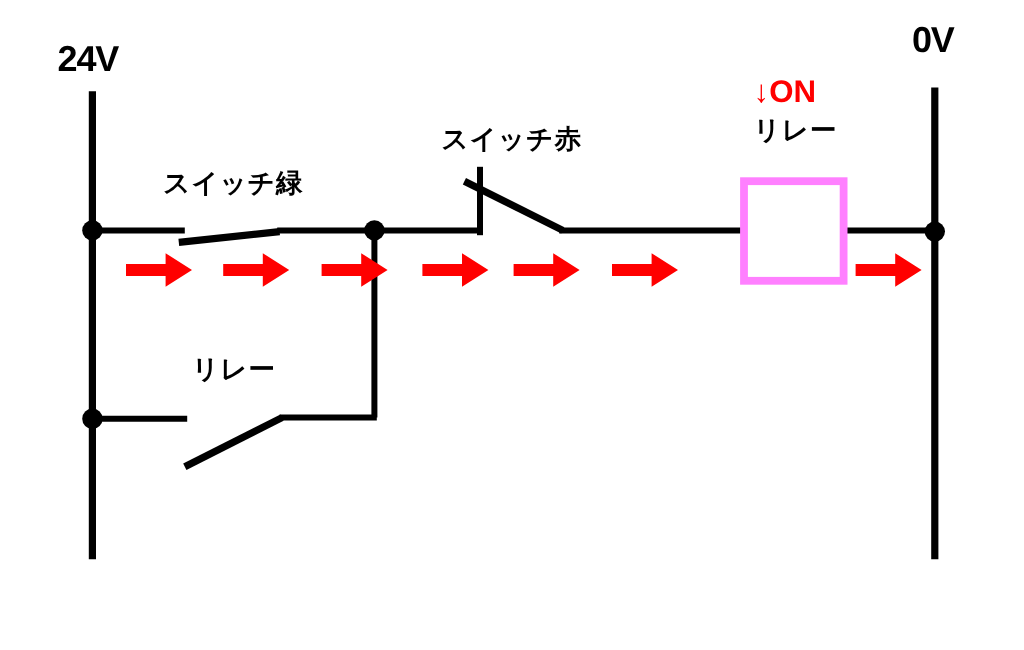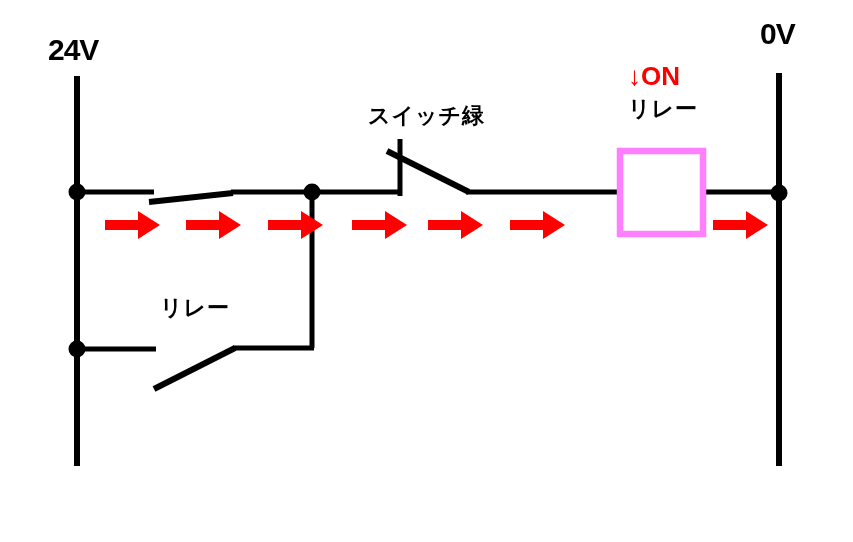--- a/index.html
+++ b/index.html
@@ -77,21 +77,22 @@
         <polygon points="428,220 461,220 461,211 483,225 461,239 461,230 428,230" class="flow-arrow"></polygon>
         <polygon points="510,220 543,220 543,211 565,225 543,239 543,230 510,230" class="flow-arrow"></polygon>
         <polygon points="713,220 746,220 746,211 768,225 746,239 746,230 713,230" class="flow-arrow"></polygon>
       </g>
   </svg>
 
   <div class="label rail-label" style="left:48px;top:33px;">24V</div>
 
   <div class="label rail-label" style="left:760px;top:17px;">0V</div>
 
+  <div class="label comp-label" style="left:136px;top:141px;">スイッチ緑</div>
 
-  <div class="label comp-label" style="left:368px;top:104px;">スイッチ緑</div>
+  <div class="label comp-label" style="left:368px;top:104px;">スイッチ赤</div>
 
   <div class="label status-label" style="left:628px;top:62px;">↓ON</div>
 
   <div class="label comp-label" style="left:628px;top:97px;">リレー</div>
 
   <div class="label comp-label" style="left:160px;top:296px;">リレー</div>
 </div>
 
 </body></html>

